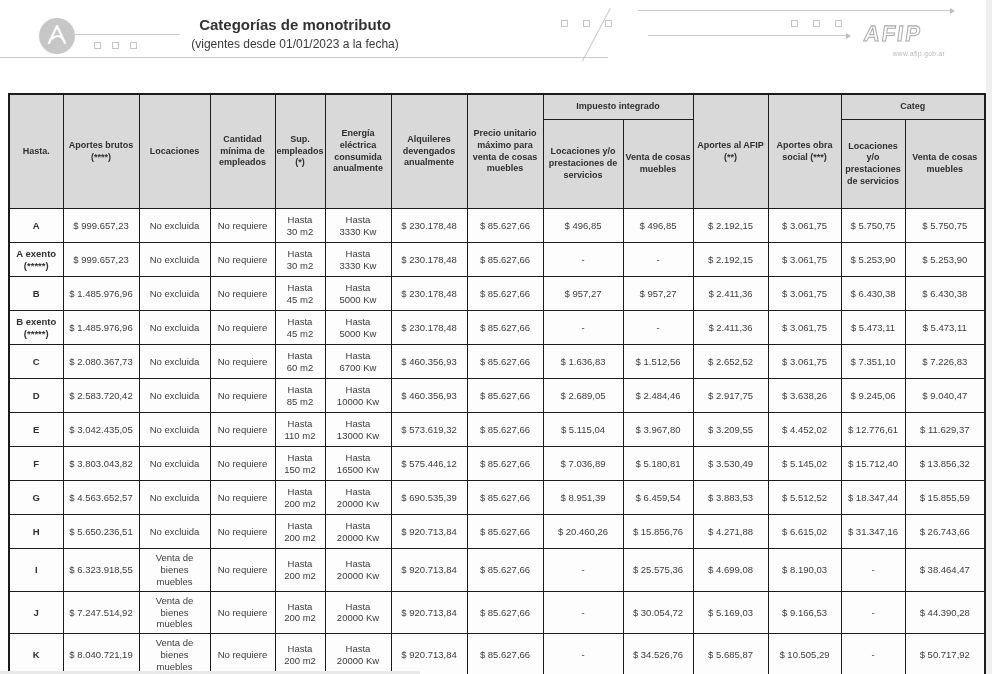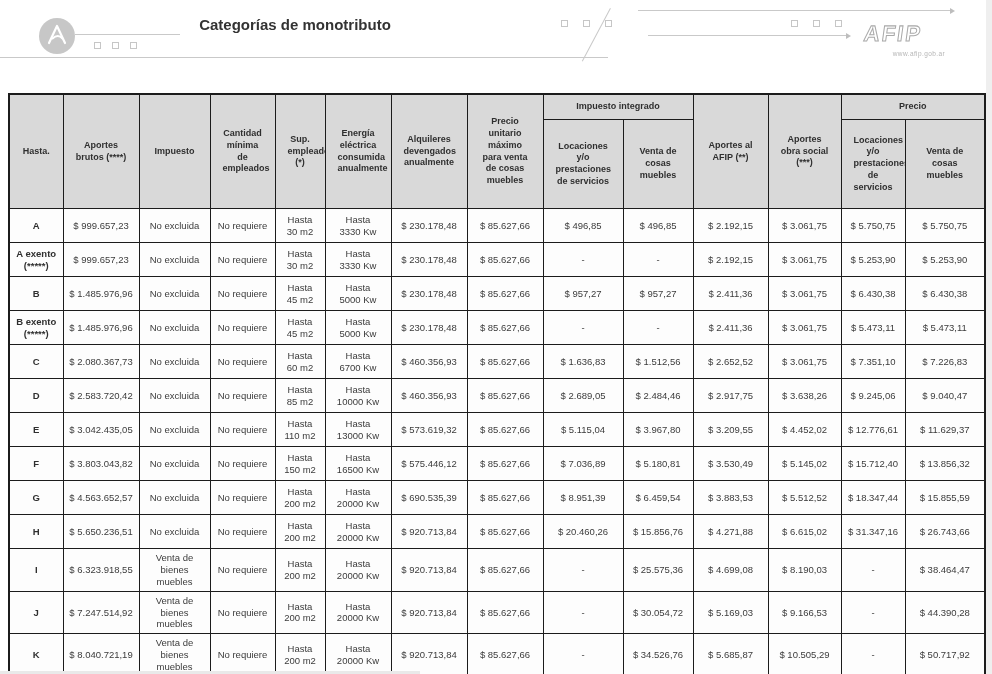--- a/index.html
+++ b/index.html
@@ -30,21 +30,21 @@
     border:2px solid #1c1c1c;
   }
   table.monot th,table.monot td{
     border:1px solid #1c1c1c;
     text-align:center;vertical-align:middle;
     overflow:hidden;
   }
   table.monot th{
     background:#d9d9d9;
     font-size:9px;font-weight:bold;color:#2f2f2f;
-    line-height:1.3;padding:2px 12px;
+    line-height:1.3;padding:2px 0;
   }
   tr.tier1 th.group{height:20px;}
   tr.tier2 th{height:84px;}
   table.monot td{
     background:#fdfdfd;
     font-size:9.5px;color:#3b3b3b;
     line-height:1.25;padding:3px 1px;
     height:27px;
     white-space:pre-line;
   }
@@ -63,20 +63,21 @@
     <div class="logo-circle">
       <svg width="38" height="38" viewBox="0 0 38 38">
         <circle cx="19" cy="19" r="18" fill="#c7c7c7"></circle>
         <path d="M11 26 L19 9 L27 26" fill="none" stroke="#ffffff" stroke-width="2.2" stroke-linecap="round" stroke-linejoin="round"></path>
         <path d="M14.5 21.5 Q20 16.5 24.5 21.5" fill="none" stroke="#ffffff" stroke-width="2" stroke-linecap="round"></path>
       </svg>
     </div>
 
     <div class="title-block">
       <div class="title">Categorías de monotributo</div>
+      <div class="subtitle">(vigentes desde 01/01/2023 a la fecha)</div>
     </div>
 
     <div class="dline" style="left:75px;top:34px;width:105px;height:1px;"></div>
     <div class="dline" style="left:0;top:57px;width:608px;height:1px;"></div>
     <div class="diag" style="left:610px;top:8px;"></div>
     <div class="dline" style="left:638px;top:10px;width:312px;height:1px;"></div>
     <div class="arrowhead" style="left:950px;top:8px;"></div>
     <div class="dline" style="left:648px;top:35px;width:198px;height:1px;"></div>
     <div class="arrowhead" style="left:846px;top:33px;"></div>
 
@@ -114,30 +115,30 @@
         <col style="width:70px">
         <col style="width:75px">
         <col style="width:73px">
       <col style="width:64px">
         <col style="width:80px">
     </colgroup>
     <thead>
       <tr class="tier1">
         <th rowspan="2">Hasta.</th>
         <th rowspan="2">Aportes brutos (****)</th>
-        <th rowspan="2">Impuesto</th>
+        <th rowspan="2">Locaciones</th>
         <th rowspan="2">Cantidad mínima de empleados</th>
         <th rowspan="2">Sup. empleados (*)</th>
         <th rowspan="2">Energía eléctrica consumida anualmente</th>
         <th rowspan="2">Alquileres devengados anualmente</th>
         <th rowspan="2">Precio unitario máximo para venta de cosas muebles</th>
         <th colspan="2" class="group">Impuesto integrado</th>
         <th rowspan="2">Aportes al AFIP (**)</th>
         <th rowspan="2">Aportes obra social (***)</th>
-        <th colspan="2" class="group">Precio</th>
+        <th colspan="2" class="group">Categ</th>
       </tr>
       <tr class="tier2">
         <th>Locaciones y/o prestaciones de servicios</th>
         <th>Venta de cosas muebles</th>
         <th>Locaciones y/o prestaciones de servicios</th>
         <th>Venta de cosas muebles</th>
       </tr>
     </thead>
     <tbody id="tbody">
         <tr>

